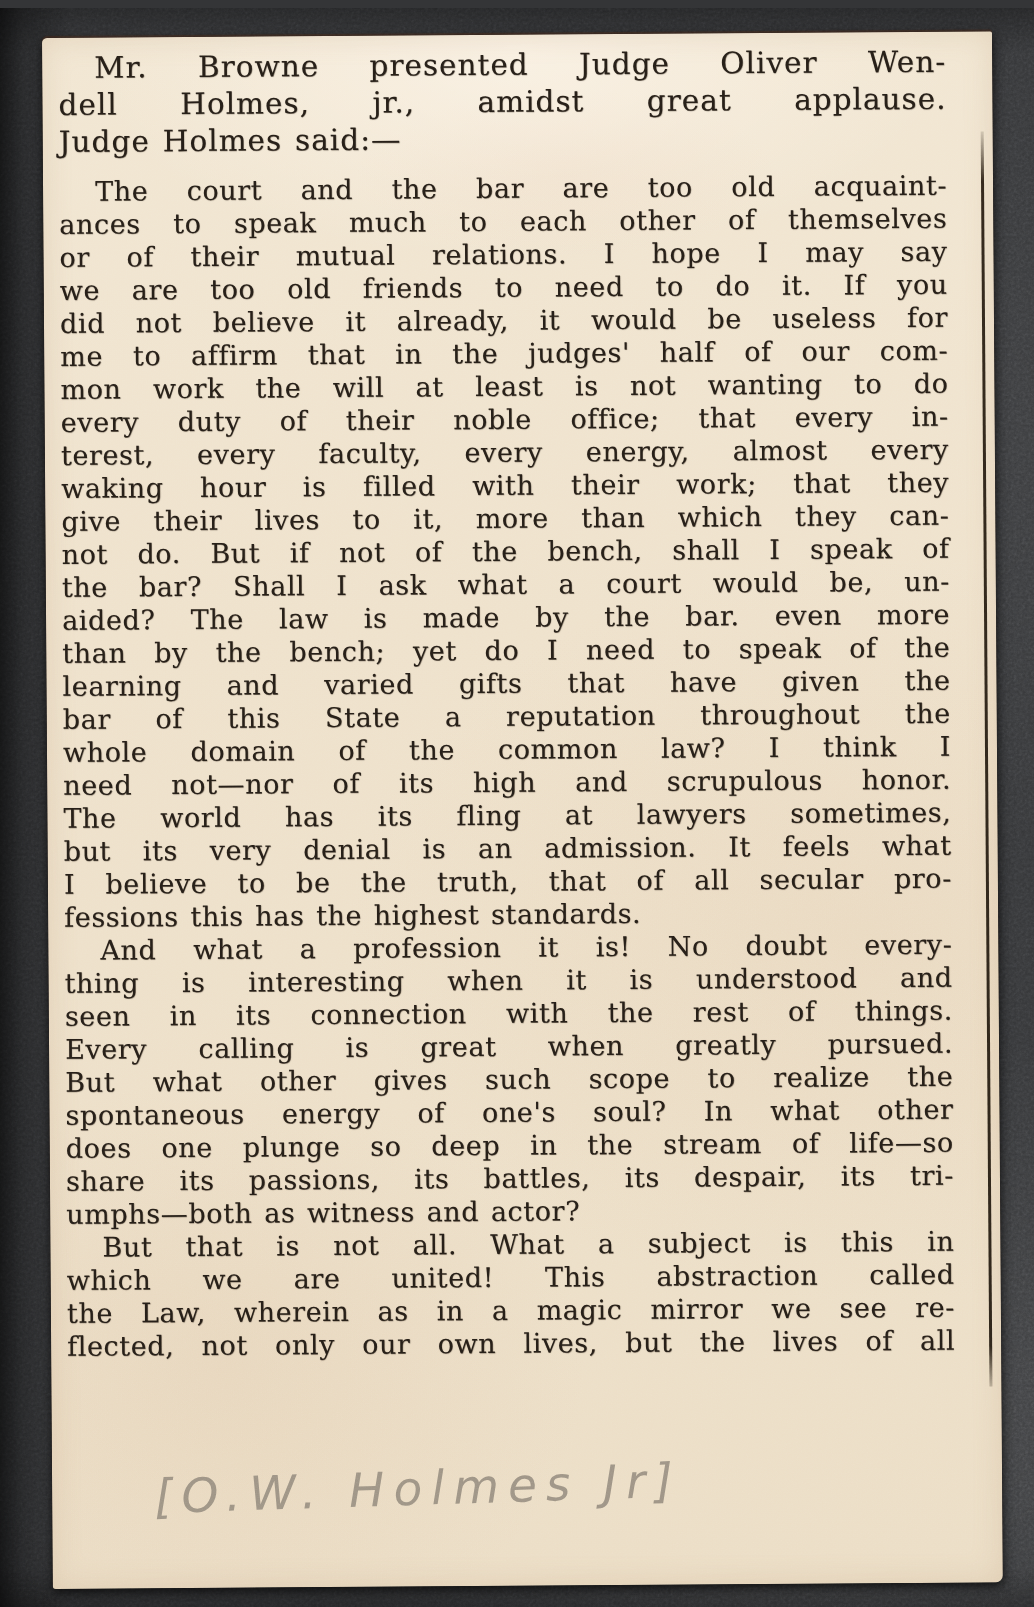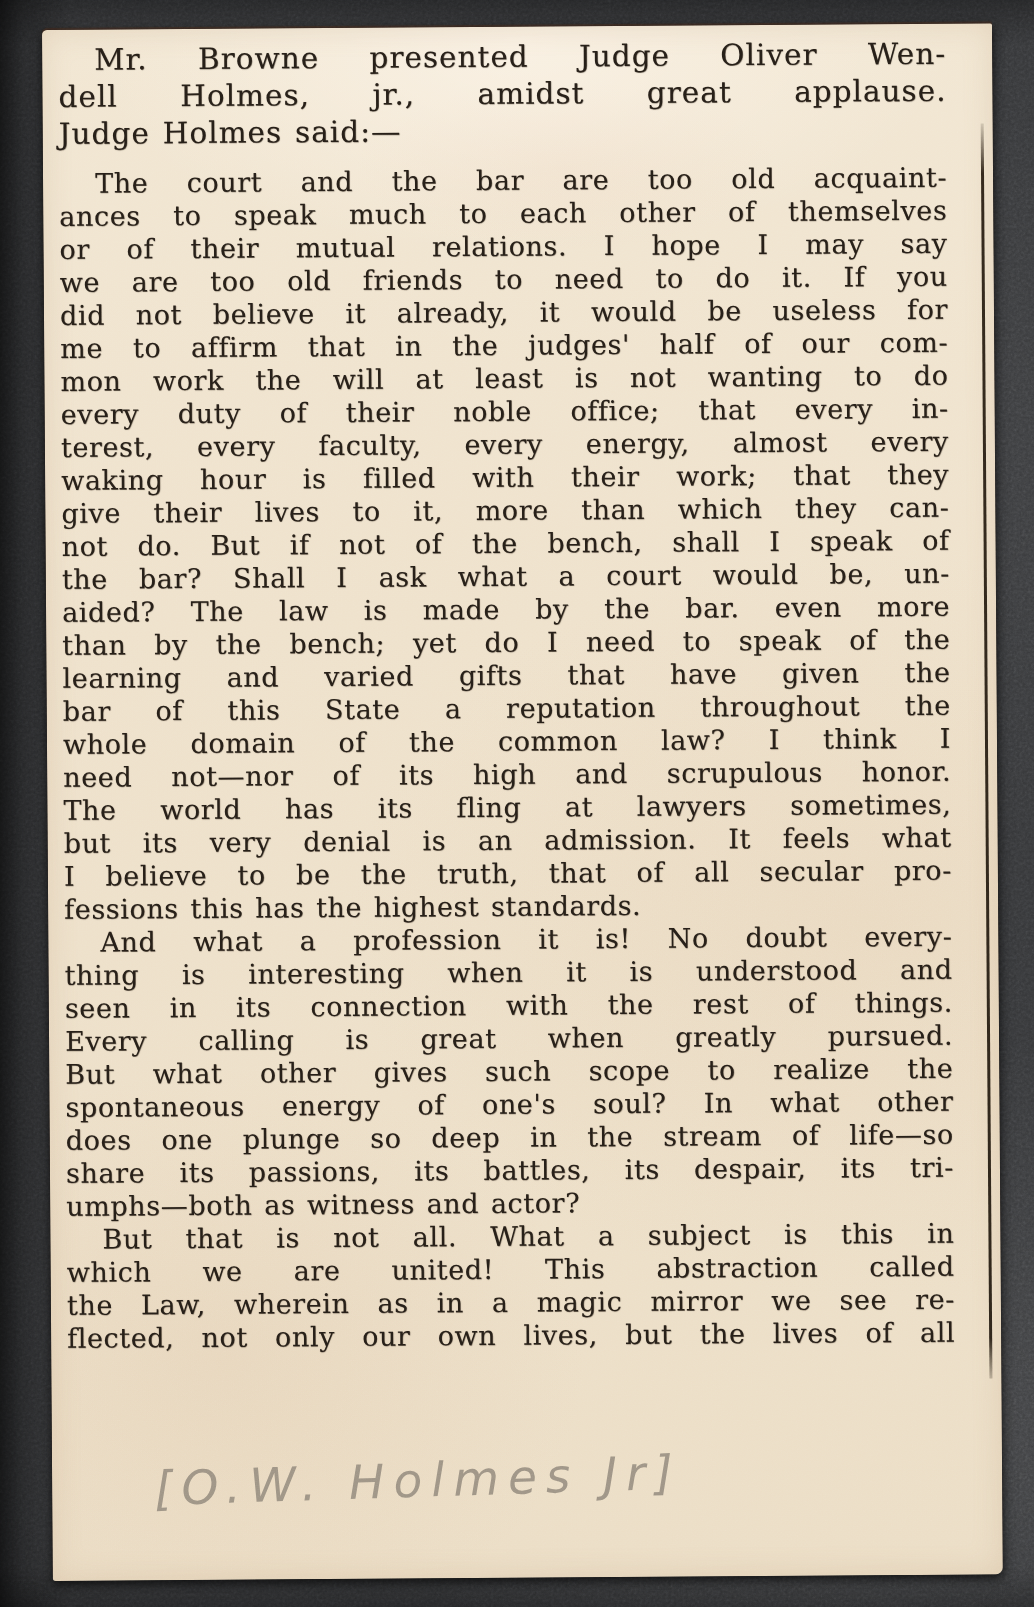--- a/index.html
+++ b/index.html
@@ -19,20 +19,21 @@
   .scene {
     position: absolute; inset: 0;
     background-color: var(--felt);
     background-image:
       radial-gradient(1100px 700px at 72% 28%, rgba(255,255,255,0.05), transparent 62%),
       radial-gradient(900px 650px at 88% 88%, rgba(255,255,255,0.07), transparent 60%),
       linear-gradient(90deg, rgba(0,0,0,0.62) 0px, rgba(0,0,0,0.30) 22px, rgba(0,0,0,0.0) 72px),
       linear-gradient(180deg, rgba(0,0,0,0.30) 0px, rgba(0,0,0,0.0) 46px),
       linear-gradient(0deg, rgba(0,0,0,0.30) 0px, rgba(0,0,0,0.0) 40px),
       radial-gradient(145% 110% at 50% 45%, rgba(0,0,0,0.0) 55%, rgba(0,0,0,0.38) 100%);
+    margin-top: 8px;
   }
   svg.grain-felt {
     position: absolute; inset: 0; z-index: 1;
     mix-blend-mode: overlay; opacity: 0.55;
     pointer-events: none;
   }
   svg.grain-global {
     position: absolute; inset: 0; z-index: 5;
     mix-blend-mode: overlay; opacity: 0.12;
     pointer-events: none;

